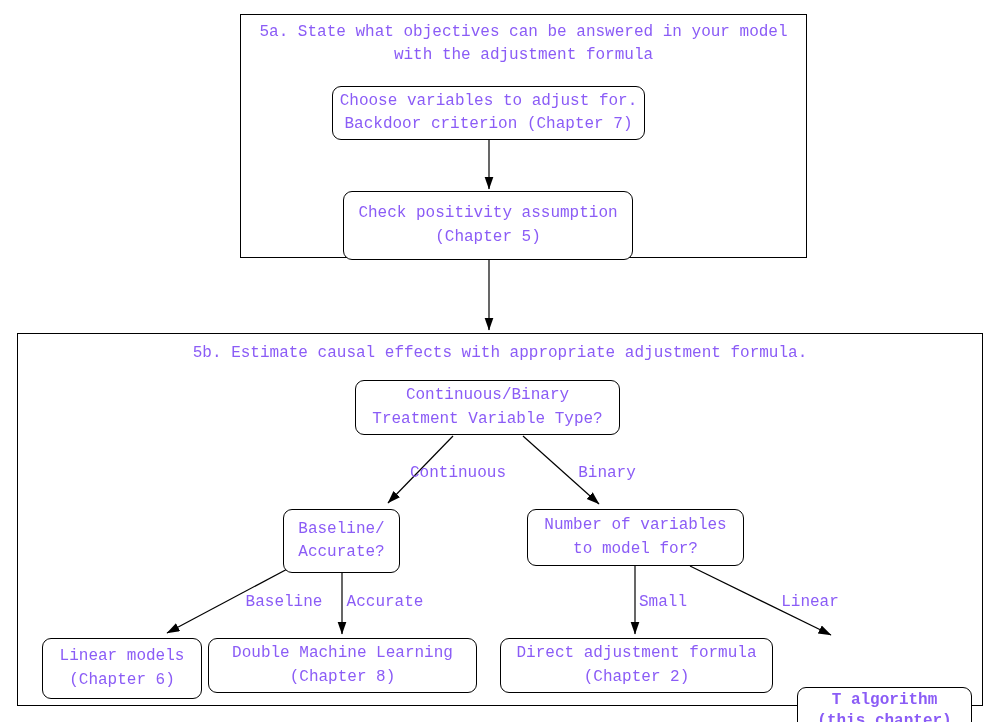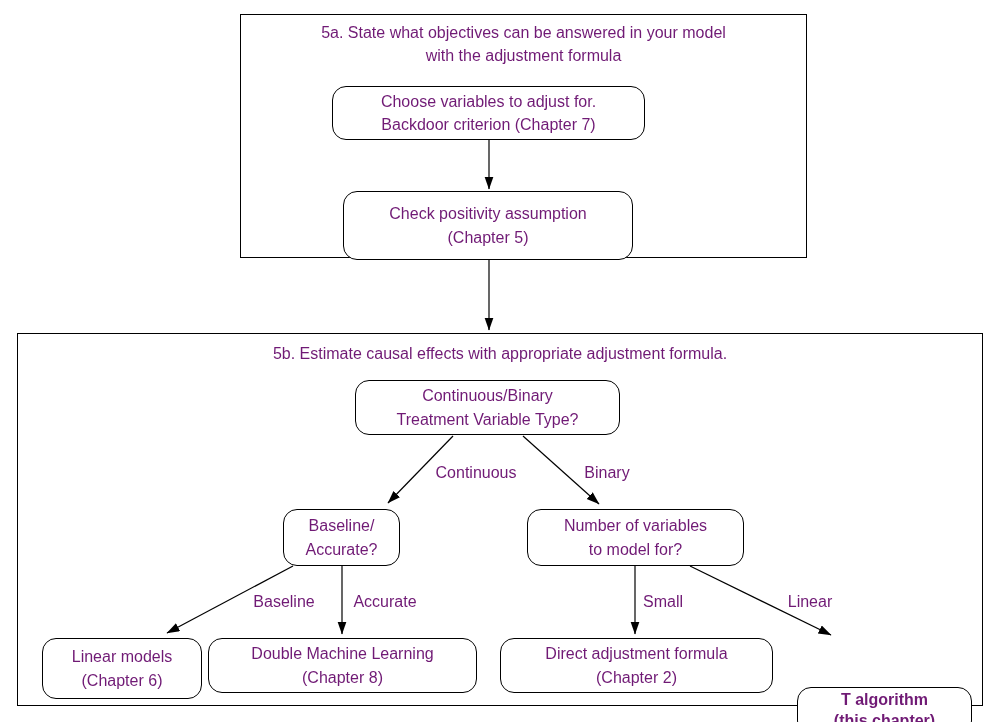--- a/index.html
+++ b/index.html
@@ -1,29 +1,29 @@
 <!DOCTYPE html>
 <html><head>
 <meta charset="utf-8">
 <style>
   html,body{margin:0;padding:0;background:#ffffff;}
   .canvas{
     position:relative;width:997px;height:722px;background:#ffffff;
-    font-family:Liberation Sans, sans-serif;color:#701a75;overflow:hidden;
+    font-family:Liberation Mono, monospace;color:#8b5cf6;overflow:hidden;
   }
   .outer{
     position:absolute;border:1.5px solid #000;background:transparent;
     box-sizing:border-box;
   }
   .section-title{
     position:absolute;text-align:center;font-size:16px;line-height:1.45;
     white-space:nowrap;
   }
   .node{
-    position:absolute;border:1.3px solid #000;border-radius:14px;background:#fff;
+    position:absolute;border:1.3px solid #000;border-radius:9px;background:#fff;
     box-sizing:border-box;display:flex;flex-direction:column;align-items:center;
     justify-content:center;text-align:center;font-size:16px;line-height:1.45;
   }
   .node.bold{font-weight:bold;margin-top:45px;}
   .edge-label{
     position:absolute;transform:translate(-50%,-50%);font-size:16px;
     white-space:nowrap;background:transparent;
   }
   svg.edges{position:absolute;left:0;top:0;pointer-events:none;}
   svg.edges path{stroke:#000;stroke-width:1.2;fill:none;}
@@ -66,21 +66,21 @@
   <div class="node" style="left:343px;top:191px;width:290px;height:69px">
     <div>Check positivity assumption</div>
     <div>(Chapter 5)</div>
   </div>
 
   <div class="node" style="left:355px;top:380px;width:265px;height:55px">
     <div>Continuous/Binary</div>
     <div>Treatment Variable Type?</div>
   </div>
 
-  <div class="node" style="left:283px;top:509px;width:117px;height:57px">
+  <div class="node" style="left:283px;top:509px;width:117px;height:64px">
     <div>Baseline/</div>
     <div>Accurate?</div>
   </div>
 
   <div class="node" style="left:527px;top:509px;width:217px;height:57px">
     <div>Number of variables</div>
     <div>to model for?</div>
   </div>
 
   <div class="node" style="left:42px;top:638px;width:160px;height:61px">
@@ -96,20 +96,20 @@
   <div class="node" style="left:500px;top:638px;width:273px;height:55px">
     <div>Direct adjustment formula</div>
     <div>(Chapter 2)</div>
   </div>
 
   <div class="node bold" style="left:797px;top:642px;width:175px;height:48px;line-height:1.3">
     <div>T algorithm</div>
     <div>(this chapter)</div>
   </div>
 
-  <div class="edge-label" style="left:476px;top:473px">Continuous</div>
+  <div class="edge-label" style="left:458px;top:473px">Continuous</div>
   <div class="edge-label" style="left:607px;top:473px">Binary</div>
   <div class="edge-label" style="left:284px;top:602px">Baseline</div>
   <div class="edge-label" style="left:385px;top:602px">Accurate</div>
   <div class="edge-label" style="left:663px;top:602px">Small</div>
   <div class="edge-label" style="left:810px;top:602px">Linear</div>
 
 </div>
 
 </body></html>

